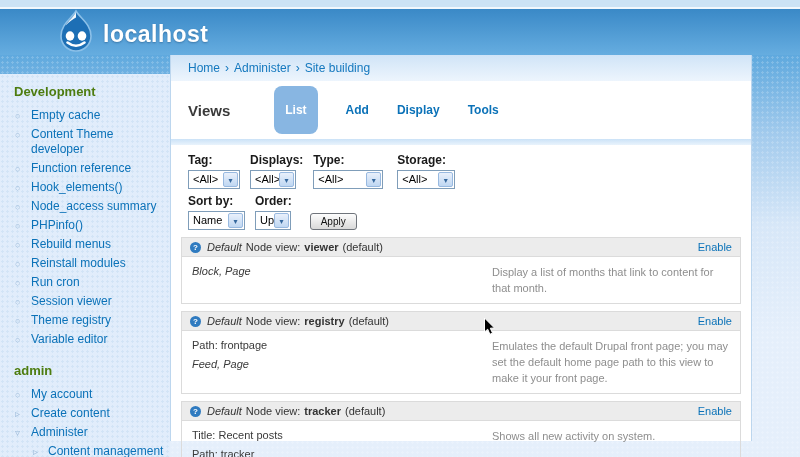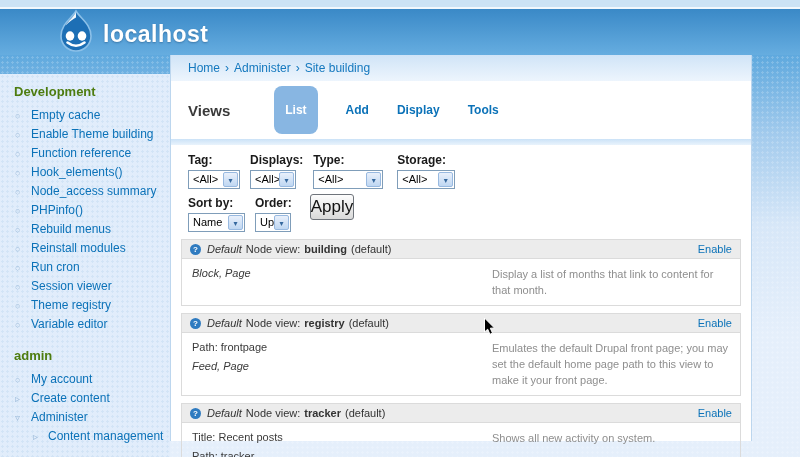--- a/index.html
+++ b/index.html
@@ -58,23 +58,23 @@
   .f-block{margin-right:10px;}
   .f-label{font-size:12px;font-weight:bold;color:#1A1A1A;margin-bottom:3px;white-space:nowrap;}
   .select{box-sizing:border-box;border:1px solid #7F9DB9;background:#fff;height:19px;
           font-size:11px;line-height:17px;padding:0 18px 0 4px;position:relative;color:#000;
           white-space:nowrap;}
   .select .arrow{position:absolute;top:1px;right:1px;bottom:1px;width:15px;box-sizing:border-box;
           background:linear-gradient(180deg,#E9F0FB,#BFD7F2);border:1px solid #98B9E0;
           border-radius:2px;font-size:8px;color:#35689E;text-align:center;line-height:15px;}
   .w-tag{width:52px;} .w-displays{width:46px;} .w-type{width:70px;} .w-storage{width:58px;}
   .w-sort{width:57px;} .w-order{width:36px;}
-  .btn-apply{font-family:"Liberation Sans",sans-serif;font-size:17px;color:#111;
-             padding:2px 0;border:1px solid #6F747B;border-radius:3px;
-             background:linear-gradient(180deg,#FDFDFD,#D9D9D9);margin:0 0 12px 8px;cursor:default;}
+  .btn-apply{font-family:"Liberation Sans",sans-serif;font-size:10px;color:#111;
+             padding:2px 10px;border:1px solid #6F747B;border-radius:3px;
+             background:linear-gradient(180deg,#FDFDFD,#D9D9D9);margin:0 0 0 8px;cursor:default;}
 
   
   .rows{margin-top:7px;}
   .vrow{border:1px solid #DBDBDB;margin-bottom:7px;}
   .vrow-head{display:flex;align-items:center;background:#ECECEC;
              border-bottom:1px solid #DBDBDB;padding:3px 8px;font-size:11px;color:#333;}
   .help{width:11px;height:11px;border-radius:50%;background:#2F7BC0;color:#fff;flex:none;
         font-size:8px;font-weight:bold;text-align:center;line-height:11px;margin-right:6px;}
   .vh-default{font-style:italic;margin-right:4px;}
   .vh-name{font-weight:bold;margin:0 4px;}
@@ -102,21 +102,21 @@
     <ellipse cx="28" cy="27" rx="4.3" ry="4.7" fill="#fff"></ellipse>
     <path d="M13.5 33.5 q8.5 6.5 17 0" stroke="#fff" stroke-width="2.6" fill="none" stroke-linecap="round"></path>
   </svg>
 </div>
 <div class="site-name">localhost</div>
 
 <div class="sidebar">
   <div class="sb-title">Development</div>
   <ul class="sb-list">
     <li class="sb-item"><span class="bullet">○</span><a href="#">Empty cache</a></li>
-    <li class="sb-item"><span class="bullet">○</span><a href="#">Enable Theme building</a></li>
+    <li class="sb-item"><span class="bullet">○</span><a href="#">Content Theme developer</a></li>
     <li class="sb-item"><span class="bullet">○</span><a href="#">Function reference</a></li>
     <li class="sb-item"><span class="bullet">○</span><a href="#">Hook_elements()</a></li>
     <li class="sb-item"><span class="bullet">○</span><a href="#">Node_access summary</a></li>
     <li class="sb-item"><span class="bullet">○</span><a href="#">PHPinfo()</a></li>
     <li class="sb-item"><span class="bullet">○</span><a href="#">Rebuild menus</a></li>
     <li class="sb-item"><span class="bullet">○</span><a href="#">Reinstall modules</a></li>
     <li class="sb-item"><span class="bullet">○</span><a href="#">Run cron</a></li>
     <li class="sb-item"><span class="bullet">○</span><a href="#">Session viewer</a></li>
     <li class="sb-item"><span class="bullet">○</span><a href="#">Theme registry</a></li>
     <li class="sb-item"><span class="bullet">○</span><a href="#">Variable editor</a></li>
@@ -180,21 +180,21 @@
       </div>
     </div>
 
     <div class="rows">
 
       <div class="vrow">
         <div class="vrow-head">
           <span class="help">?</span>
           <span class="vh-default">Default</span>
           <span>Node view:</span>
-          <span class="vh-name">building</span>
+          <span class="vh-name">viewer</span>
           <span>(default)</span>
           <a href="#" class="vh-action">Enable</a>
         </div>
         <div class="vrow-body">
           <div class="vb-left">
             <div></div>
             <div class="vb-types">Block, Page</div>
           </div>
           <div class="vb-desc">Display a list of months that link to content for that month.</div>
         </div>

